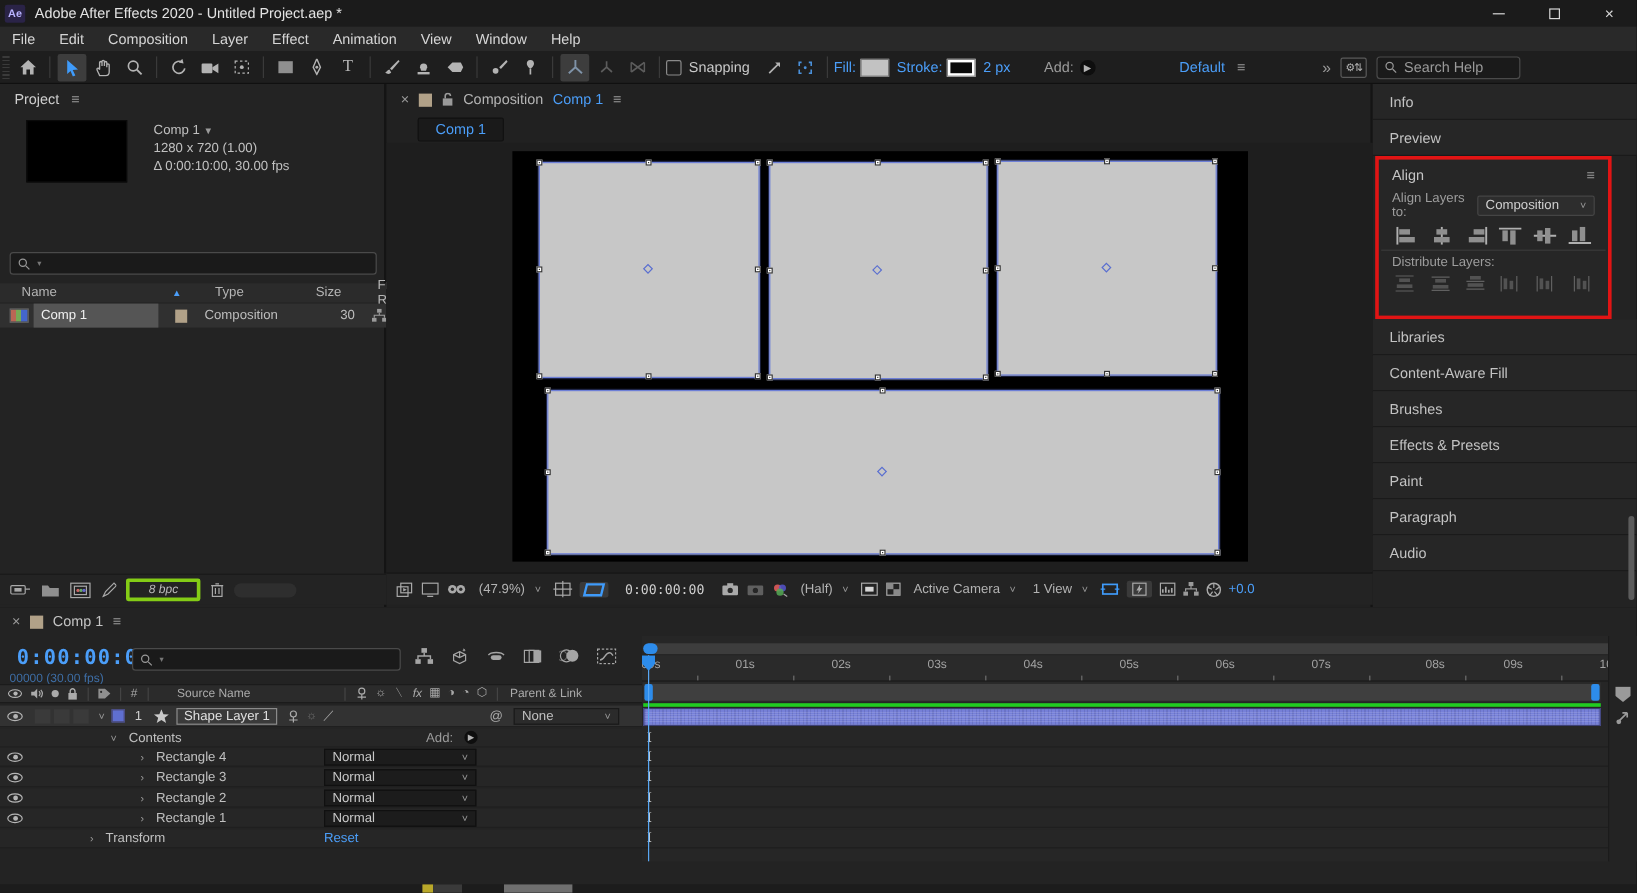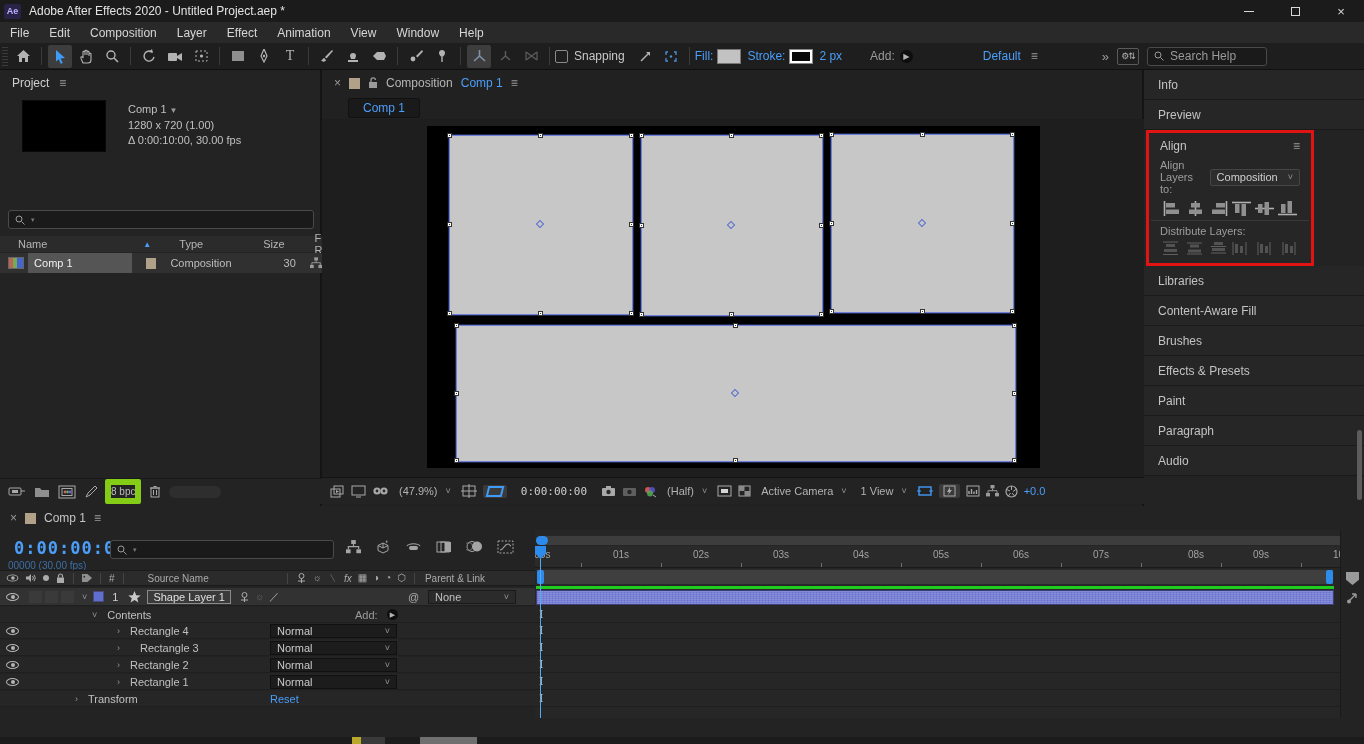--- a/index.html
+++ b/index.html
@@ -49,21 +49,21 @@
   .compinfo { left:128px; top:32px; line-height:15px; font-size:11px; color:#c0c0c0; }
   .psearch { left:8px; top:140px; width:306px; }
   .ptable-head { left:0; top:166px; width:322px; height:16px; background:#2b2b2b; display:flex; align-items:center; font-size:11px; color:#b5b5b5; }
   .ptable-head .cdiv { width:1px; height:12px; background:#444; }
   .prow { left:0; top:183px; width:322px; height:20px; background:#303030; display:flex; align-items:center; font-size:11px; }
   .namecell { background:#555; height:20px; display:flex; align-items:center; padding:0 6px; color:#f0f0f0; width:110px; }
   .mini-thumb { width:17px; height:12px; margin:0 4px 0 8px; border:1px solid #666;
       background:linear-gradient(90deg,#b65 0 30%,#7a5 30% 60%,#46c 60% 100%); }
   .tan { width:11px; height:11px; background:#b1a188; display:inline-block; }
   .pfooter { left:0; top:408px; width:322px; height:26px; background:#232323; display:flex; align-items:center; gap:8px; padding:0 8px; border-top:1px solid #1a1a1a; color:#a9a9a9; }
-  .bpc { border:6px solid #84cc16; border-radius:2px; font-size:10px; padding:1px 0; color:#bdbdbd; }
+  .bpc { border:3px solid #84cc16; border-radius:2px; font-size:10px; padding:1px 16px; color:#bdbdbd;font-style:italic; }
   .pill { width:52px; height:12px; border-radius:6px; background:#2e2e2e; }
 
   
   #comp { left:322px; top:70px; width:822px; height:436px; background:#212121; border-right:2px solid #141414; }
   .comp-head { height:26px; display:flex; align-items:center; gap:8px; padding:0 12px; font-size:12px; }
   .comp-tab { left:26px; top:28px; height:20px; background:#1a1a1a; border:1px solid #111; border-radius:2px; display:flex; align-items:center; padding:0 14px; }
   .viewer { left:0; top:49px; width:822px; height:358px; background:#1e1e1e; overflow:hidden; }
   .canvas { left:105px; top:7px; width:613px; height:342px; background:#000; }
   .sel-rect { position:absolute; background:#c7c7c7; border:1px solid #6d7fd6; box-shadow:0 0 0 1px rgba(90,110,210,.35); }
   .handle { position:absolute; width:5px; height:5px; background:#fff; border:1px solid #333; transform:translate(-3px,-3px); }
@@ -71,21 +71,21 @@
   .anchor { position:absolute; left:50%; top:50%; width:6px; height:6px; border:1px solid #5a6fd0; transform:translate(-4px,-4px) rotate(45deg); background:transparent; }
   .comp-foot { left:0; top:407px; width:822px; height:27px; background:#232323; border-top:1px solid #141414; display:flex; align-items:center; gap:6px; padding:0 8px; font-size:11px; color:#b3b3b3; }
   .cbtn { display:flex; align-items:center; gap:4px; padding:1px 4px; border-radius:2px; }
   .cbtn.pressed { background:#3a3a3a; }
   .tc-box { padding:2px 8px; color:#d0d0d0; }
   .roi { width:16px; height:11px; border:2px solid #3f9bfa; transform:skewX(-14deg); }
 
   
   #rightpanel { left:1144px; top:70px; width:220px; height:436px; background:#232323; }
   .rp-item { height:30px; display:flex; align-items:center; padding:0 14px; border-bottom:1px solid #1a1a1a; color:#c3c3c3; font-size:12px; background:#262626; }
-  .align-wrap { position:absolute; left:2px; top:60px; width:168px; height:136px; border:3px solid #e11414; background:#262626; }
+  .align-wrap { position:absolute; left:2px; top:60px; width:197px; height:136px; border:3px solid #e11414; background:#262626; }
   .align-head { height:26px; display:flex; align-items:center; justify-content:space-between; padding:0 11px; }
   .align-row { display:flex; align-items:center; padding:0 11px; gap:6px; font-size:11px; color:#9d9d9d; }
   .dd { background:#2d2d2d; border:1px solid #454545; border-radius:2px; height:17px; display:flex; align-items:center; gap:6px; padding:0 6px; color:#cfcfcf; font-size:11px; }
   .align-icons { display:flex; justify-content:space-between; padding:6px 12px 4px 12px; border-bottom:1px solid #3a3a3a; margin:0 2px; }
   .dist-icons { display:flex; justify-content:space-between; padding:4px 12px; opacity:.42; }
   .rp-scroll { position:absolute; right:2px; top:360px; width:5px; height:70px; background:#5c5c5c; border-radius:3px; }
 
   
   #timeline { left:0; top:506px; width:1364px; height:238px; background:#232323; }
   .tl-tab { height:24px; display:flex; align-items:center; gap:8px; padding:0 10px; font-size:12px; }
@@ -768,21 +768,21 @@
       <span class="chev" style="margin-left:98px;">›</span>
       <span style="margin-left:10px;">Rectangle 4</span>
       <div class="blend-dd">
           <span>Normal</span>
           <span class="chev">˅</span>
         </div>
     </div>
     <div class="tl-row" style="top:110px;">
       <span class="eye" style="margin-left:6px;"></span>
       <span class="chev" style="margin-left:98px;">›</span>
-      <span style="margin-left:20px;">Rectangle 3</span>
+      <span style="margin-left:10px;">Rectangle 3</span>
       <div class="blend-dd">
           <span>Normal</span>
           <span class="chev">˅</span>
         </div>
     </div>
     <div class="tl-row" style="top:127px;">
       <span class="eye" style="margin-left:6px;"></span>
       <span class="chev" style="margin-left:98px;">›</span>
       <span style="margin-left:10px;">Rectangle 2</span>
       <div class="blend-dd">

